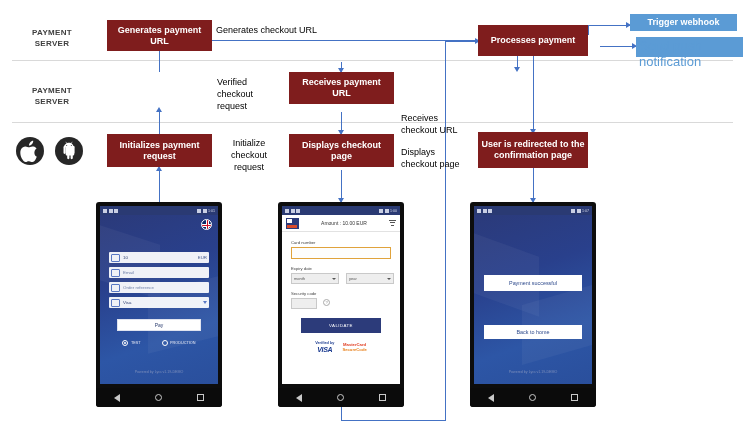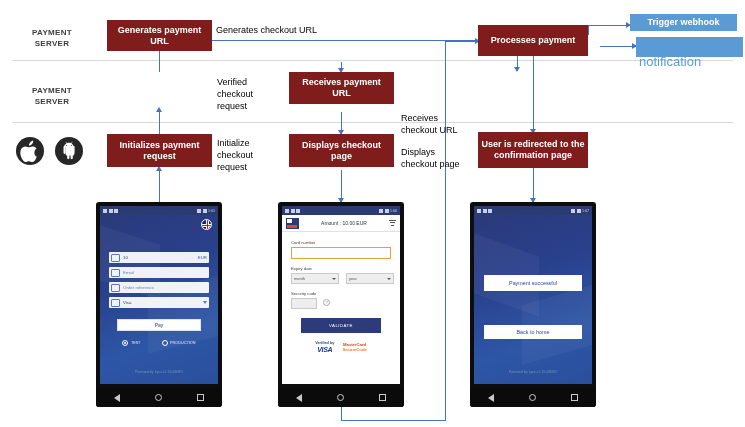--- a/index.html
+++ b/index.html
@@ -285,21 +285,21 @@
     <span>Trigger webhook</span>
   </div>
 
   <div class="pbox-overflow" style="left:636px; top:37px; width:107px; height:20px;"></div>
   <div class="overflow-label" style="left:639px; top:38px; width:104px;">Send push notification</div>
 
   <div class="elabel" style="left:216px; top:24px; width:150px;">Generates checkout URL</div>
 
   <div class="elabel" style="left:217px; top:76px; width:64px;">Verified checkout request</div>
 
-  <div class="elabel" style="left:217px; top:137px; width:64px;">Initialize checkout request</div>
+  <div class="elabel" style="left:217px; top:137px; width:64px;text-align:center;">Initialize checkout request</div>
 
   <div class="elabel" style="left:401px; top:68px; width:62px;margin-top:44px;">Receives checkout URL</div>
 
   <div class="elabel" style="left:401px; top:146px; width:62px;">Displays checkout page</div>
 
   <div class="phone" style="left:96px; top:202px; width:126px; height:205px;">
     <div class="phone-screen" style="height:197px;">
       <div class="statusbar">
         <div class="sb-left">
           <span class="sb-sq"></span>

